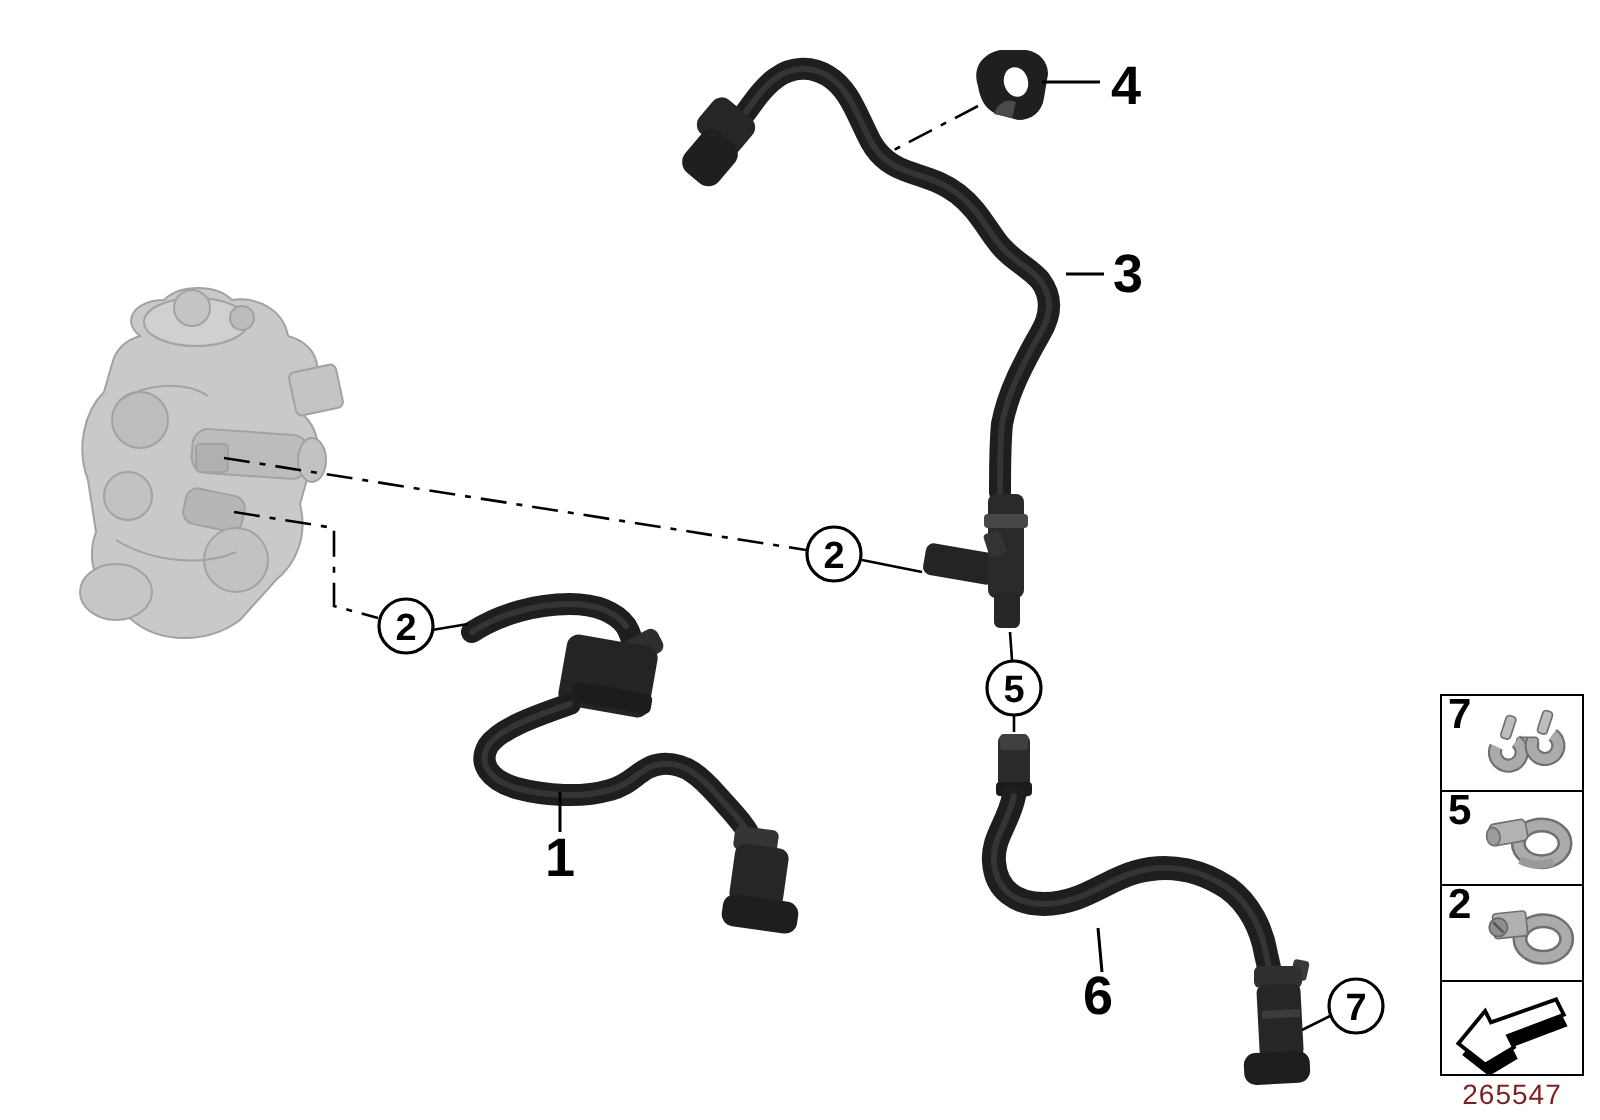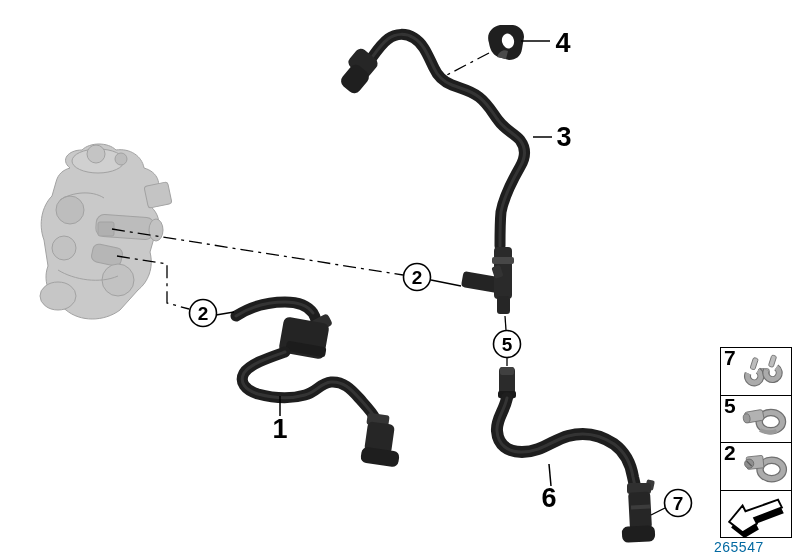--- a/index.html
+++ b/index.html
@@ -9,22 +9,22 @@
   .diagram-svg{position:absolute;left:0;top:0;}
   .callout-num{font-family:"Liberation Sans",sans-serif;font-weight:bold;font-size:19px;}
   .part-num{font-family:"Liberation Sans",sans-serif;font-weight:bold;font-size:27px;}
   .legend{position:absolute;left:720px;top:347px;width:72px;height:191px;
           border:1.5px solid #000;background:#fff;display:flex;flex-direction:column;box-sizing:border-box;}
   .legend-cell{position:relative;flex:1;border-bottom:1.5px solid #000;}
   .legend-cell:last-child{border-bottom:none;}
   .legend-num{position:absolute;top:-1px;left:3px;font-weight:bold;font-size:21px;line-height:22px;color:#000;}
   .legend-icon{position:absolute;right:1px;top:4px;}
   .arrow-icon{position:absolute;left:3px;top:2px;}
-  .diagram-number{position:absolute;left:714px;top:539px;width:84px;text-align:left;
-                  font-size:14px;color:#0369a1;letter-spacing:0.5px;}
+  .diagram-number{position:absolute;left:714px;top:539px;width:84px;text-align:center;
+                  font-size:14px;color:#7f1d1d;letter-spacing:0.5px;}
 </style>
 </head>
 <body>
 
 <div class="stage">
 
   <svg class="diagram-svg" width="800" height="560" viewBox="0 0 800 560">
 
     <g stroke="#a2a2a2" stroke-width="1">
       <path fill="#c9c9c9" d="M70,168 C60,160 68,150 82,150 C90,142 108,142 116,150

